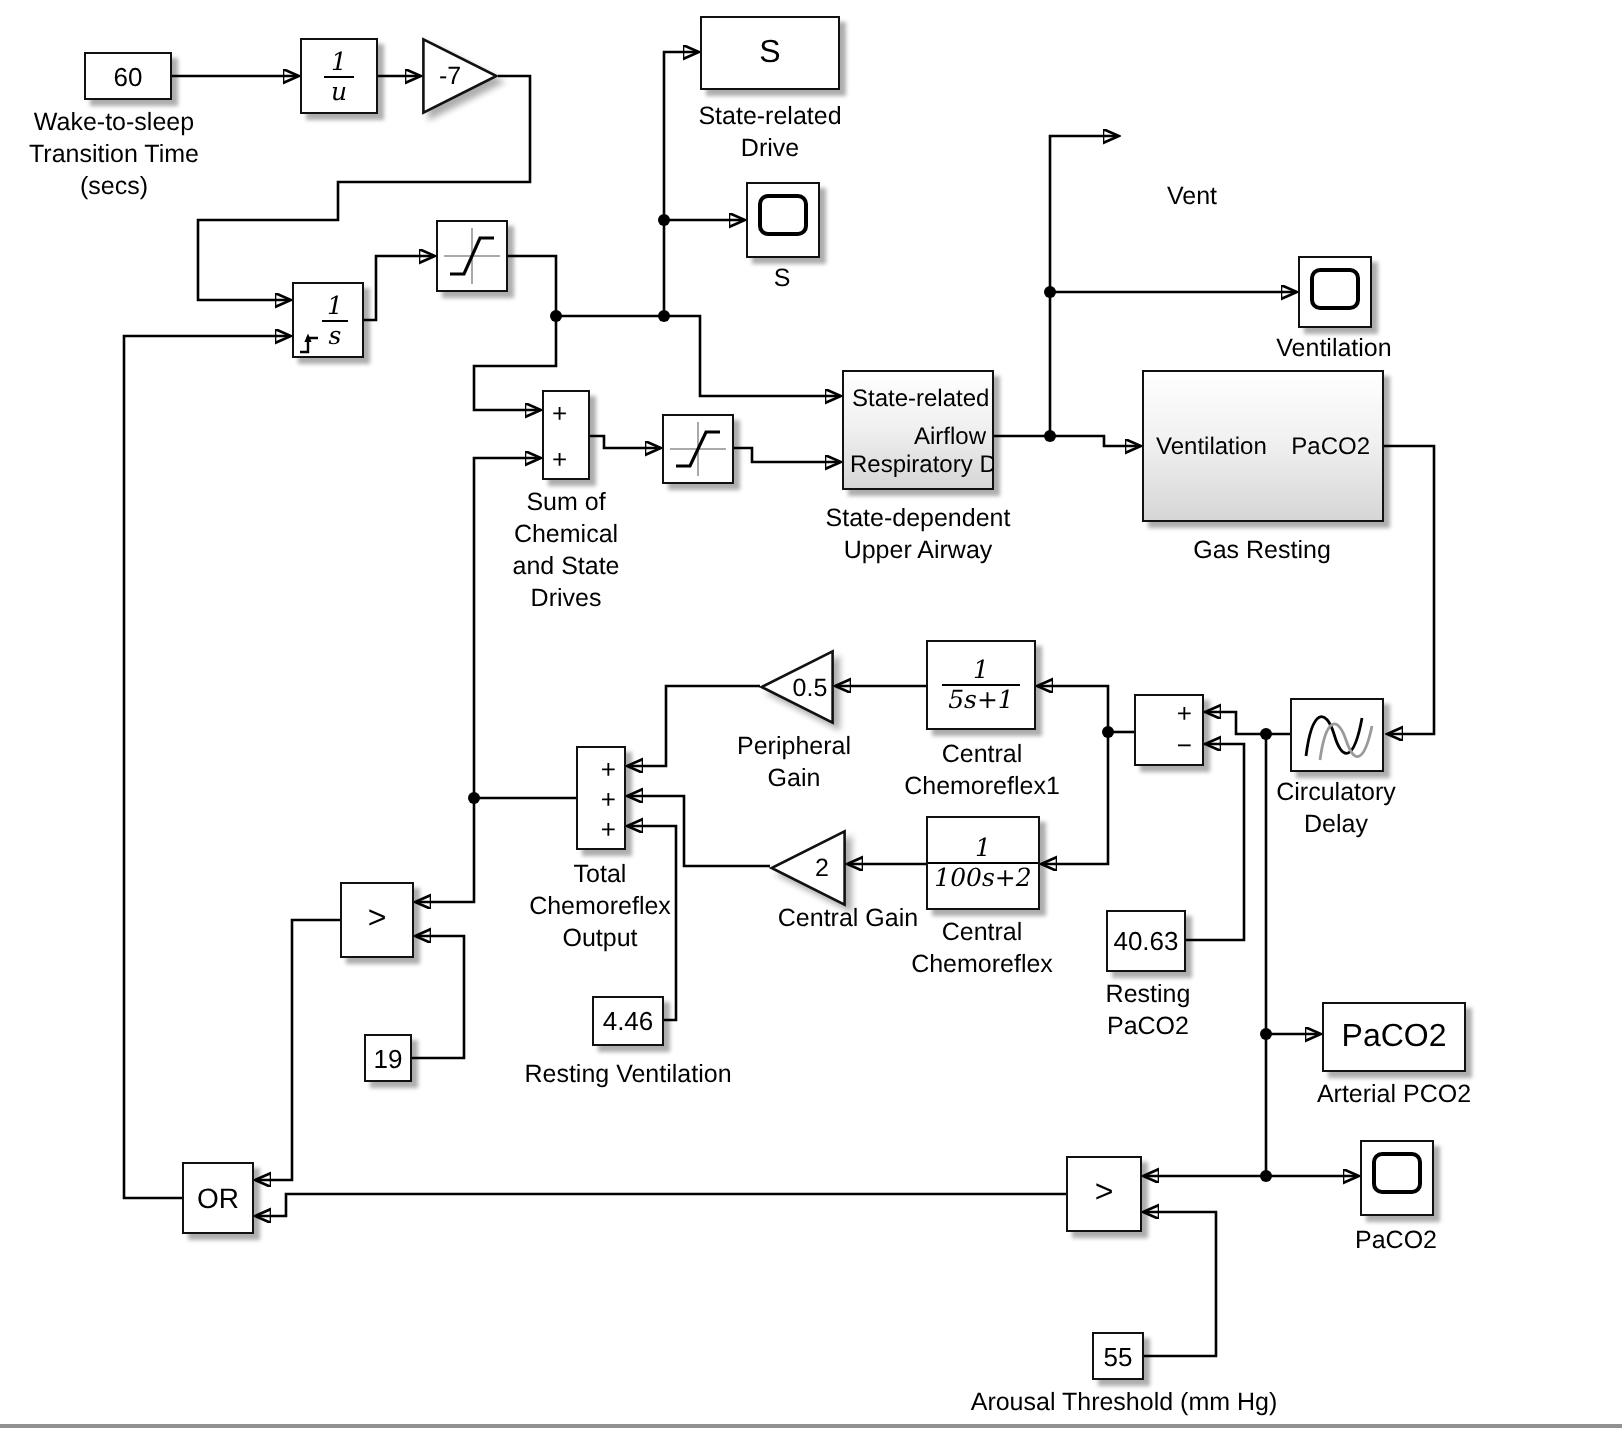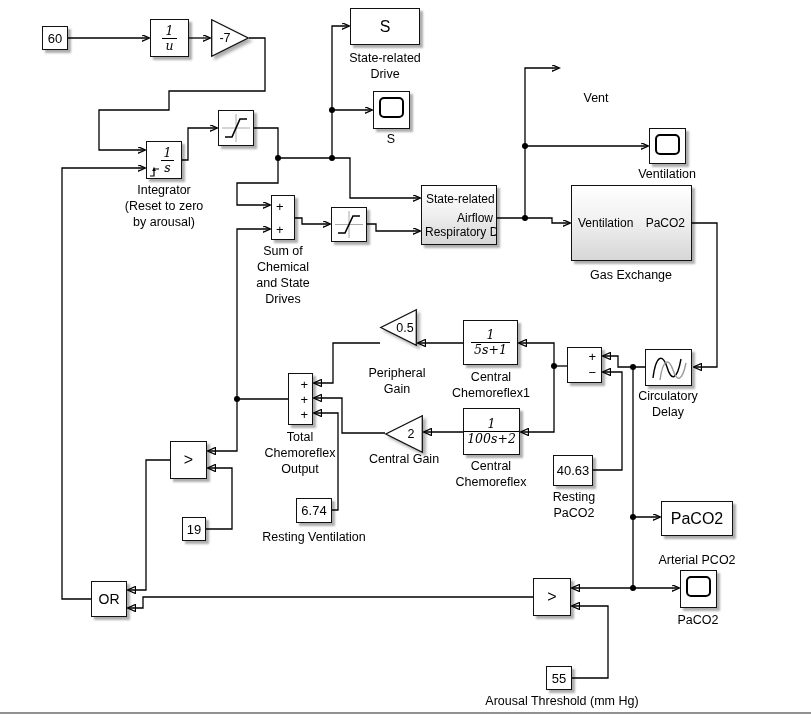--- a/index.html
+++ b/index.html
@@ -92,23 +92,26 @@
     <circle cx="332" cy="110" r="3"></circle>
       <circle cx="525" cy="218" r="3"></circle>
     <circle cx="525" cy="146" r="3"></circle>
       <circle cx="633" cy="367" r="3"></circle>
     <circle cx="554" cy="366" r="3"></circle>
       <circle cx="237" cy="399" r="3"></circle>
     <circle cx="633" cy="517" r="3"></circle>
       <circle cx="633" cy="588" r="3"></circle>
   </svg>
 
-  <div class="blk" style="left:42px;top:26px;width:26px;height:24px">
+  <div class="blk" style="left:42px;top:26px;width:44px;height:24px">
     <span class="val">60</span>
   </div>
+  <div class="label" style="left:57px;top:53px">Wake-to-sleep
+Transition Time
+(secs)</div>
 
   <div class="blk" style="left:150px;top:19px;width:39px;height:38px">
     <span class="frac">
       <span>1</span>
       <span class="den">u</span>
     </span>
   </div>
 
   <div class="gain" style="left:211px;top:19px;width:38px;height:38px">
     <svg width="38" height="38" viewBox="0 0 38 38">
@@ -138,23 +141,20 @@
   <div class="blk" style="left:146px;top:141px;width:36px;height:38px">
     <span class="frac" style="margin-left:7px">
       <span>1</span>
       <span class="den">s</span>
     </span>
     <svg class="icon-svg" style="left:2px;top:23px" width="13" height="13" viewBox="0 0 13 13">
       <path d="M1,11 H5 V4 H10" fill="none" stroke="#000" stroke-width="1.2"></path>
       <path d="M3.2,6 L6.8,6 L5,1.8 z" fill="#000"></path>
     </svg>
   </div>
-  <div class="label" style="left:164px;top:182px">Integrator
-(Reset to zero
-by arousal)</div>
 
   <div class="blk" style="left:218px;top:110px;width:36px;height:36px">
     <svg width="34" height="34" viewBox="0 0 34 34">
       <line x1="3" y1="17" x2="31" y2="17" stroke="#aaa" stroke-width="1"></line>
       <line x1="17" y1="3" x2="17" y2="31" stroke="#aaa" stroke-width="1"></line>
       <polyline points="6,26 13,26 21,8 28,8" fill="none" stroke="#000" stroke-width="1.6"></polyline>
     </svg>
   </div>
 
   <div class="blk" style="left:271px;top:195px;width:24px;height:45px">
@@ -172,28 +172,30 @@
       <line x1="17" y1="3" x2="17" y2="30" stroke="#aaa" stroke-width="1"></line>
       <polyline points="6,25 13,25 21,8 28,8" fill="none" stroke="#000" stroke-width="1.6"></polyline>
     </svg>
   </div>
 
   <div class="blk subsys" style="left:421px;top:185px;width:76px;height:60px">
     <span class="portlbl" style="left:4px;top:7px;width:70px">State-related D</span>
     <span class="portlbl" style="right:3px;top:26px">Airflow</span>
     <span class="portlbl" style="left:3px;top:40px;width:72px">Respiratory Dr</span>
   </div>
+  <div class="label" style="left:459px;top:251px">State-dependent
+Upper Airway</div>
 
   <div class="blk subsys" style="left:571px;top:185px;width:121px;height:76px">
     <span class="portlbl" style="left:6px;top:31px">Ventilation</span>
     <span class="portlbl" style="right:6px;top:31px">PaCO2</span>
   </div>
-  <div class="label" style="left:631px;top:267px">Gas Exchange</div>
-
-  <div class="gain" style="left:380px;top:309px;width:37px;height:37px">
+  <div class="label" style="left:631px;top:267px">Gas Resting</div>
+
+  <div class="gain" style="left:380px;top:325px;width:37px;height:37px">
     <svg width="37" height="37" viewBox="0 0 37 37">
         <polygon points="36.3,0.7 36.3,36.3 0.8,18.5"></polygon>
       </svg>
     <span class="gval" style="left:25px">0.5</span>
   </div>
   <div class="label" style="left:397px;top:365px">Peripheral
 Gain</div>
 
   <div class="blk" style="left:463px;top:320px;width:55px;height:45px">
     <span class="frac">
@@ -217,21 +219,21 @@
   </div>
   <div class="label" style="left:668px;top:388px">Circulatory
 Delay</div>
 
   <div class="gain" style="left:385px;top:415px;width:38px;height:38px">
     <svg width="38" height="38" viewBox="0 0 38 38">
         <polygon points="37.3,0.7 37.3,37.3 0.8,19"></polygon>
       </svg>
     <span class="gval" style="left:26px">2</span>
   </div>
-  <div class="label" style="left:404px;top:451px">Central Gain</div>
+  <div class="label" style="left:424px;top:451px">Central Gain</div>
 
   <div class="blk" style="left:463px;top:408px;width:57px;height:47px">
     <span class="frac">
       <span>1</span>
       <span class="den">100s+2</span>
     </span>
   </div>
   <div class="label" style="left:491px;top:458px">Central
 Chemoreflex</div>
 
@@ -244,40 +246,40 @@
   <div class="blk" style="left:288px;top:373px;width:25px;height:52px">
     <span class="sign" style="right:4px;top:4px">+</span>
     <span class="sign" style="right:4px;top:19px">+</span>
     <span class="sign" style="right:4px;top:34px">+</span>
   </div>
   <div class="label" style="left:300px;top:429px">Total
 Chemoreflex
 Output</div>
 
   <div class="blk" style="left:296px;top:498px;width:36px;height:25px">
-    <span class="val">6.74</span>
+    <span class="val">4.46</span>
   </div>
   <div class="label" style="left:314px;top:529px">Resting Ventilation</div>
 
   <div class="blk" style="left:170px;top:441px;width:37px;height:38px">
     <span class="relop-sym">&gt;</span>
   </div>
 
   <div class="blk" style="left:182px;top:517px;width:24px;height:24px">
     <span class="val">19</span>
   </div>
 
   <div class="blk" style="left:91px;top:581px;width:36px;height:36px">
     <span class="or-sym">OR</span>
   </div>
 
   <div class="blk" style="left:661px;top:501px;width:72px;height:35px">
     <span class="bigtxt">PaCO2</span>
   </div>
-  <div class="label" style="left:697px;top:552px">Arterial PCO2</div>
+  <div class="label" style="left:697px;top:539px">Arterial PCO2</div>
 
   <div class="blk" style="left:680px;top:570px;width:37px;height:38px">
     <div class="scope-screen"></div>
   </div>
   <div class="label" style="left:698px;top:612px">PaCO2</div>
 
   <div class="blk" style="left:533px;top:578px;width:38px;height:38px">
     <span class="relop-sym">&gt;</span>
   </div>
 

